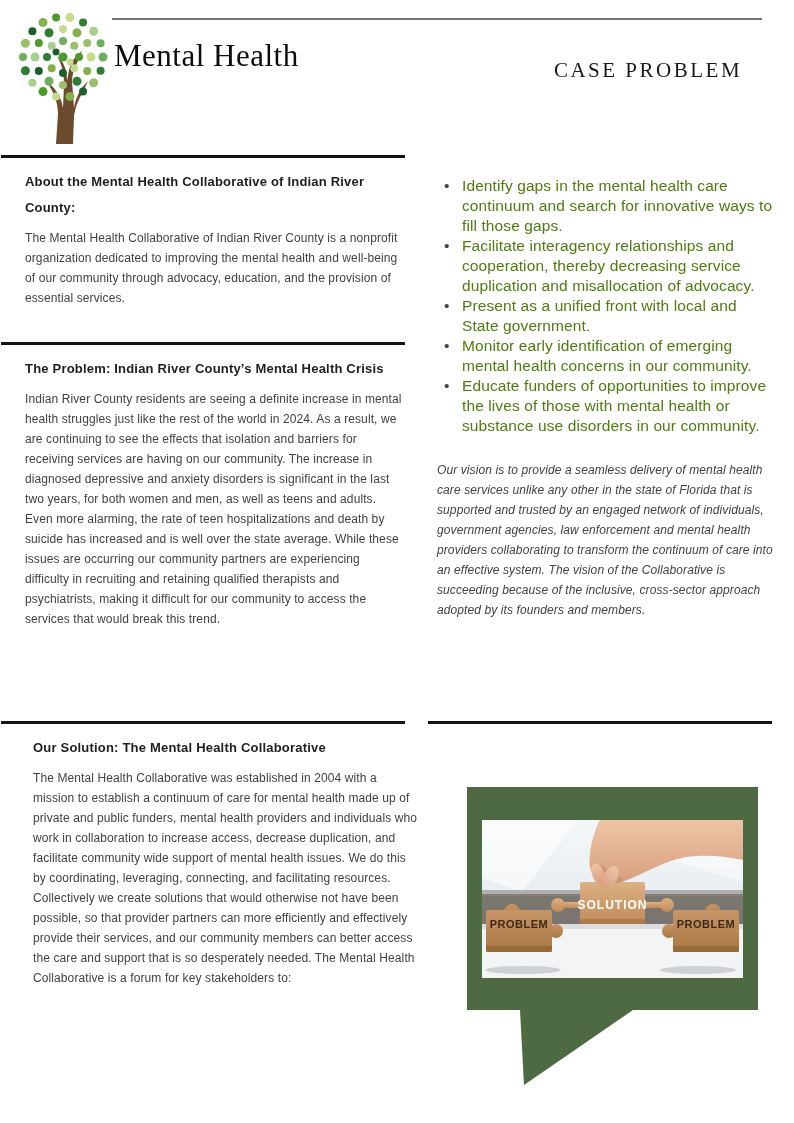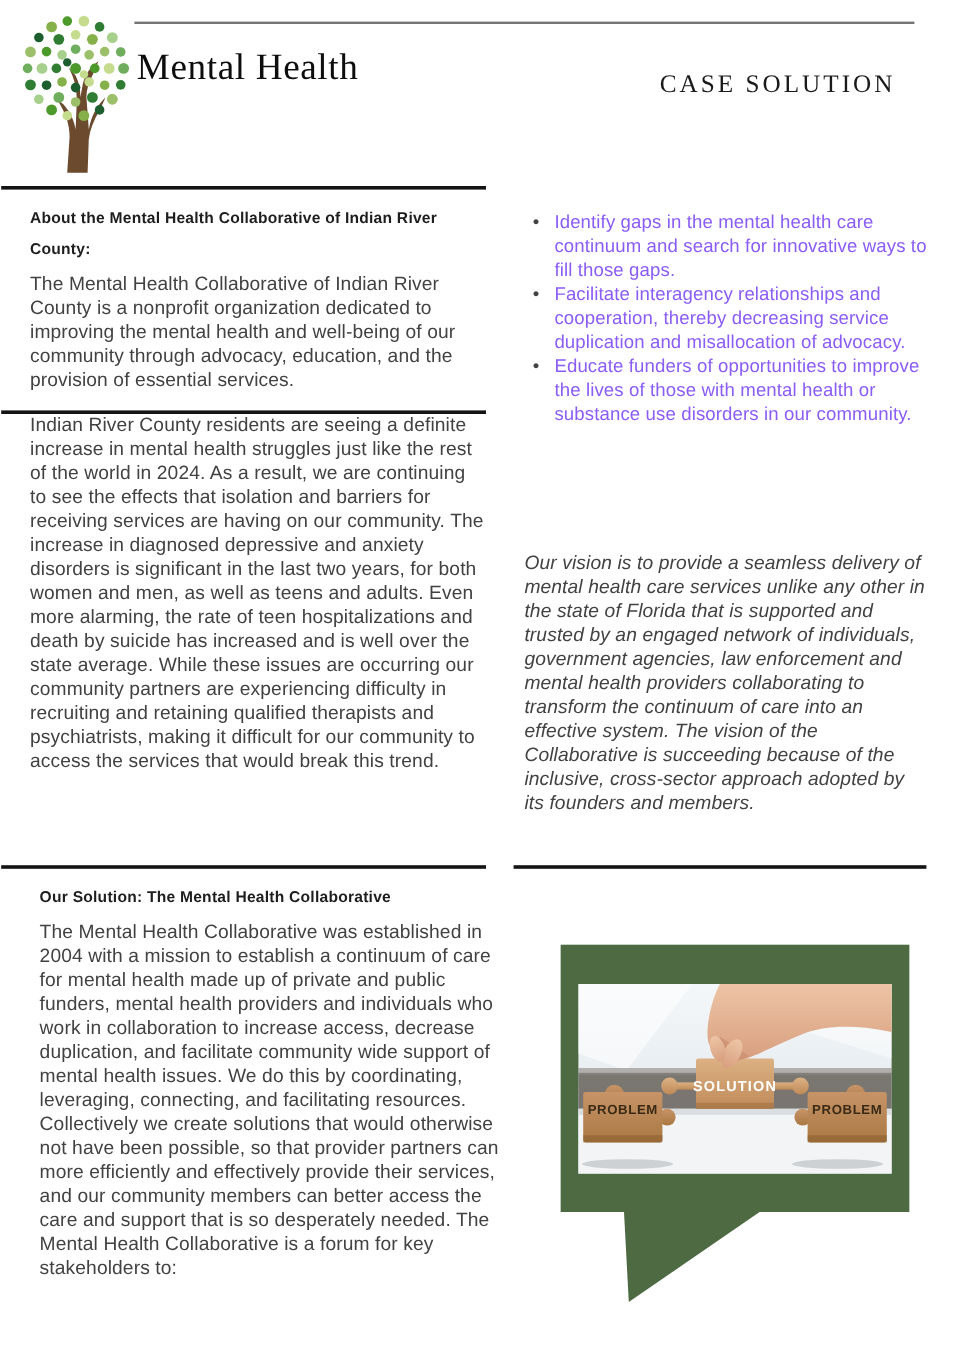--- a/index.html
+++ b/index.html
@@ -20,26 +20,26 @@
 
   
   .section{position:absolute;left:1px;width:404px;}
   .sec-about{top:155px;}
   .sec-problem{top:342px;}
   .sec-solution{top:721px;}
   .section .content{margin-left:24px;width:380px;}
   .sec-solution .content{margin-left:32px;width:386px;}
   h2.sec-heading{font-size:13px;line-height:26px;font-weight:700;color:#1e1e1e;
      margin:11px 0 7px;letter-spacing:0.2px;}
-  p.body{font-size:16px;line-height:20px;color:#424242;margin:0;letter-spacing:0.1px;}
+  p.body{font-size:12px;line-height:20px;color:#424242;margin:0;letter-spacing:0.1px;}
 
   
   .bullets{position:absolute;left:437px;top:176px;width:337px;list-style:none;margin:0;padding:0;}
   .bullets li{position:relative;padding-left:25px;font-size:15.5px;line-height:20px;
-     color:#8b5cf6;margin:0;letter-spacing:0.1px;}
+     color:#4d7c0f;margin:0;letter-spacing:0.1px;}
   .bullets li::before{content:"\2022";position:absolute;left:7px;top:0;color:#424242;}
   .vision{position:absolute;left:437px;top:460px;width:337px;font-style:italic;}
 
   
   .bubble{position:absolute;left:467px;top:787px;width:291px;height:303px;}
 </style>
 </head>
 <body>
 
 <div class="page">
@@ -95,48 +95,51 @@
       <circle cx="47" cy="47" r="4.5" fill="#4c9a2a"></circle>
         <circle cx="54" cy="52" r="3.5" fill="#c5dc8e"></circle>
       <circle cx="40" cy="42" r="3.5" fill="#1d5e2f"></circle>
     </g>
   </svg>
 
   <div class="brand">
     <div>Mental Health</div>
   </div>
 
-  <div class="case-support">CASE SOLUTION</div>
+  <div class="case-support">CASE PROBLEM</div>
 
   <div class="section sec-about">
     <div class="rule"></div>
     <div class="content">
       <h2 class="sec-heading">About the Mental Health Collaborative of Indian River County:</h2>
       <p class="body">The Mental Health Collaborative of Indian River County is a nonprofit organization dedicated to improving the mental health and well-being of our community through advocacy, education, and the provision of essential services.</p>
     </div>
   </div>
 
   <div class="section sec-problem">
     <div class="rule"></div>
     <div class="content">
+      <h2 class="sec-heading">The Problem: Indian River County’s Mental Health Crisis</h2>
       <p class="body">Indian River County residents are seeing a definite increase in mental health struggles just like the rest of the world in 2024. As a result, we are continuing to see the effects that isolation and barriers for receiving services are having on our community. The increase in diagnosed depressive and anxiety disorders is significant in the last two years, for both women and men, as well as teens and adults. Even more alarming, the rate of teen hospitalizations and death by suicide has increased and is well over the state average. While these issues are occurring our community partners are experiencing difficulty in recruiting and retaining qualified therapists and psychiatrists, making it difficult for our community to access the services that would break this trend.</p>
     </div>
   </div>
 
   <div class="section sec-solution">
     <div class="rule"></div>
     <div class="content">
       <h2 class="sec-heading">Our Solution: The Mental Health Collaborative</h2>
       <p class="body">The Mental Health Collaborative was established in 2004 with a mission to establish a continuum of care for mental health made up of private and public funders, mental health providers and individuals who work in collaboration to increase access, decrease duplication, and facilitate community wide support of mental health issues. We do this by coordinating, leveraging, connecting, and facilitating resources. Collectively we create solutions that would otherwise not have been possible, so that provider partners can more efficiently and effectively provide their services, and our community members can better access the care and support that is so desperately needed. The Mental Health Collaborative is a forum for key stakeholders to:</p>
     </div>
   </div>
 
   <ul class="bullets">
     <li>Identify gaps in the mental health care continuum and search for innovative ways to fill those gaps.</li>
     <li>Facilitate interagency relationships and cooperation, thereby decreasing service duplication and misallocation of advocacy.</li>
+    <li>Present as a unified front with local and State government.</li>
+    <li>Monitor early identification of emerging mental health concerns in our community.</li>
     <li>Educate funders of opportunities to improve the lives of those with mental health or substance use disorders in our community.</li>
   </ul>
 
   <p class="body vision">Our vision is to provide a seamless delivery of mental health care services unlike any other in the state of Florida that is supported and trusted by an engaged network of individuals, government agencies, law enforcement and mental health providers collaborating to transform the continuum of care into an effective system. The vision of the Collaborative is succeeding because of the inclusive, cross-sector approach adopted by its founders and members.</p>
 
   <div class="right-rule"></div>
 
   <svg class="bubble" viewBox="0 0 291 303" aria-hidden="true">
     <defs>
       <linearGradient id="bgGrad" x1="0" y1="0" x2="0" y2="1">

